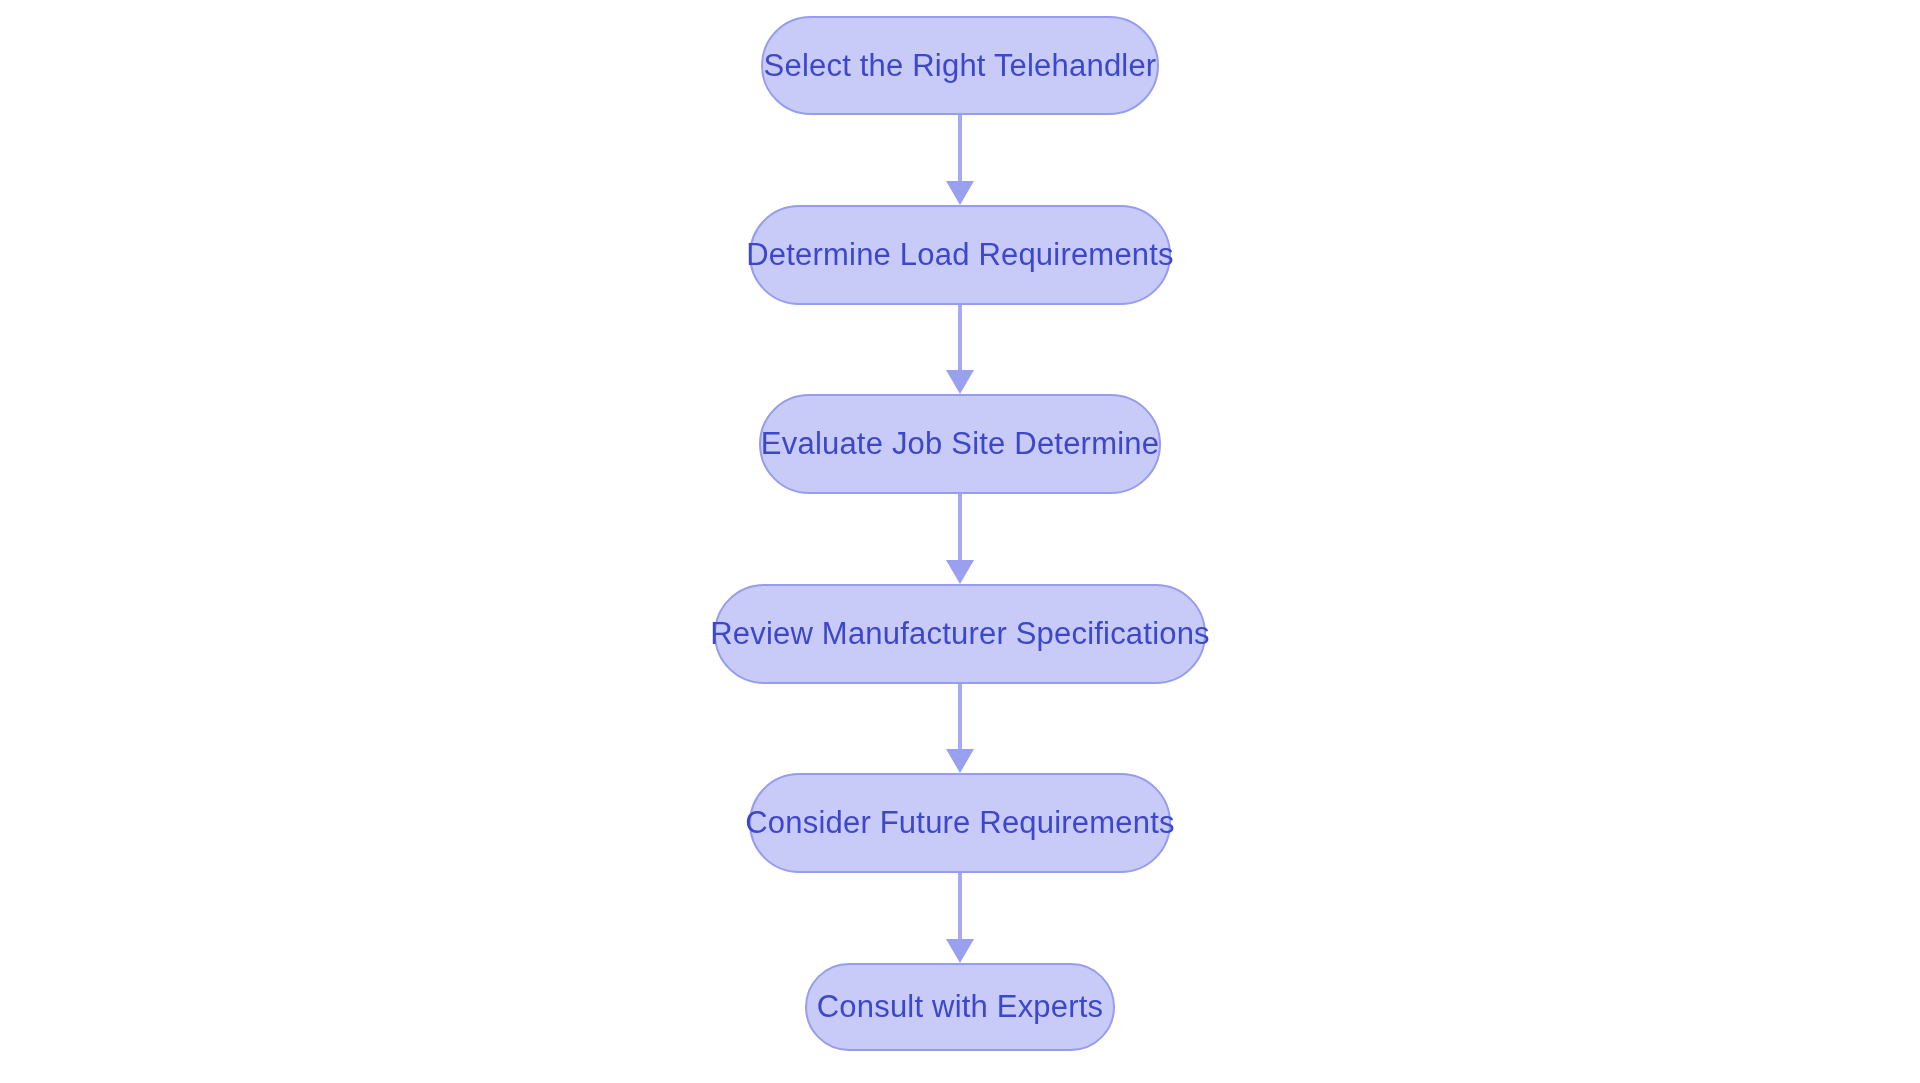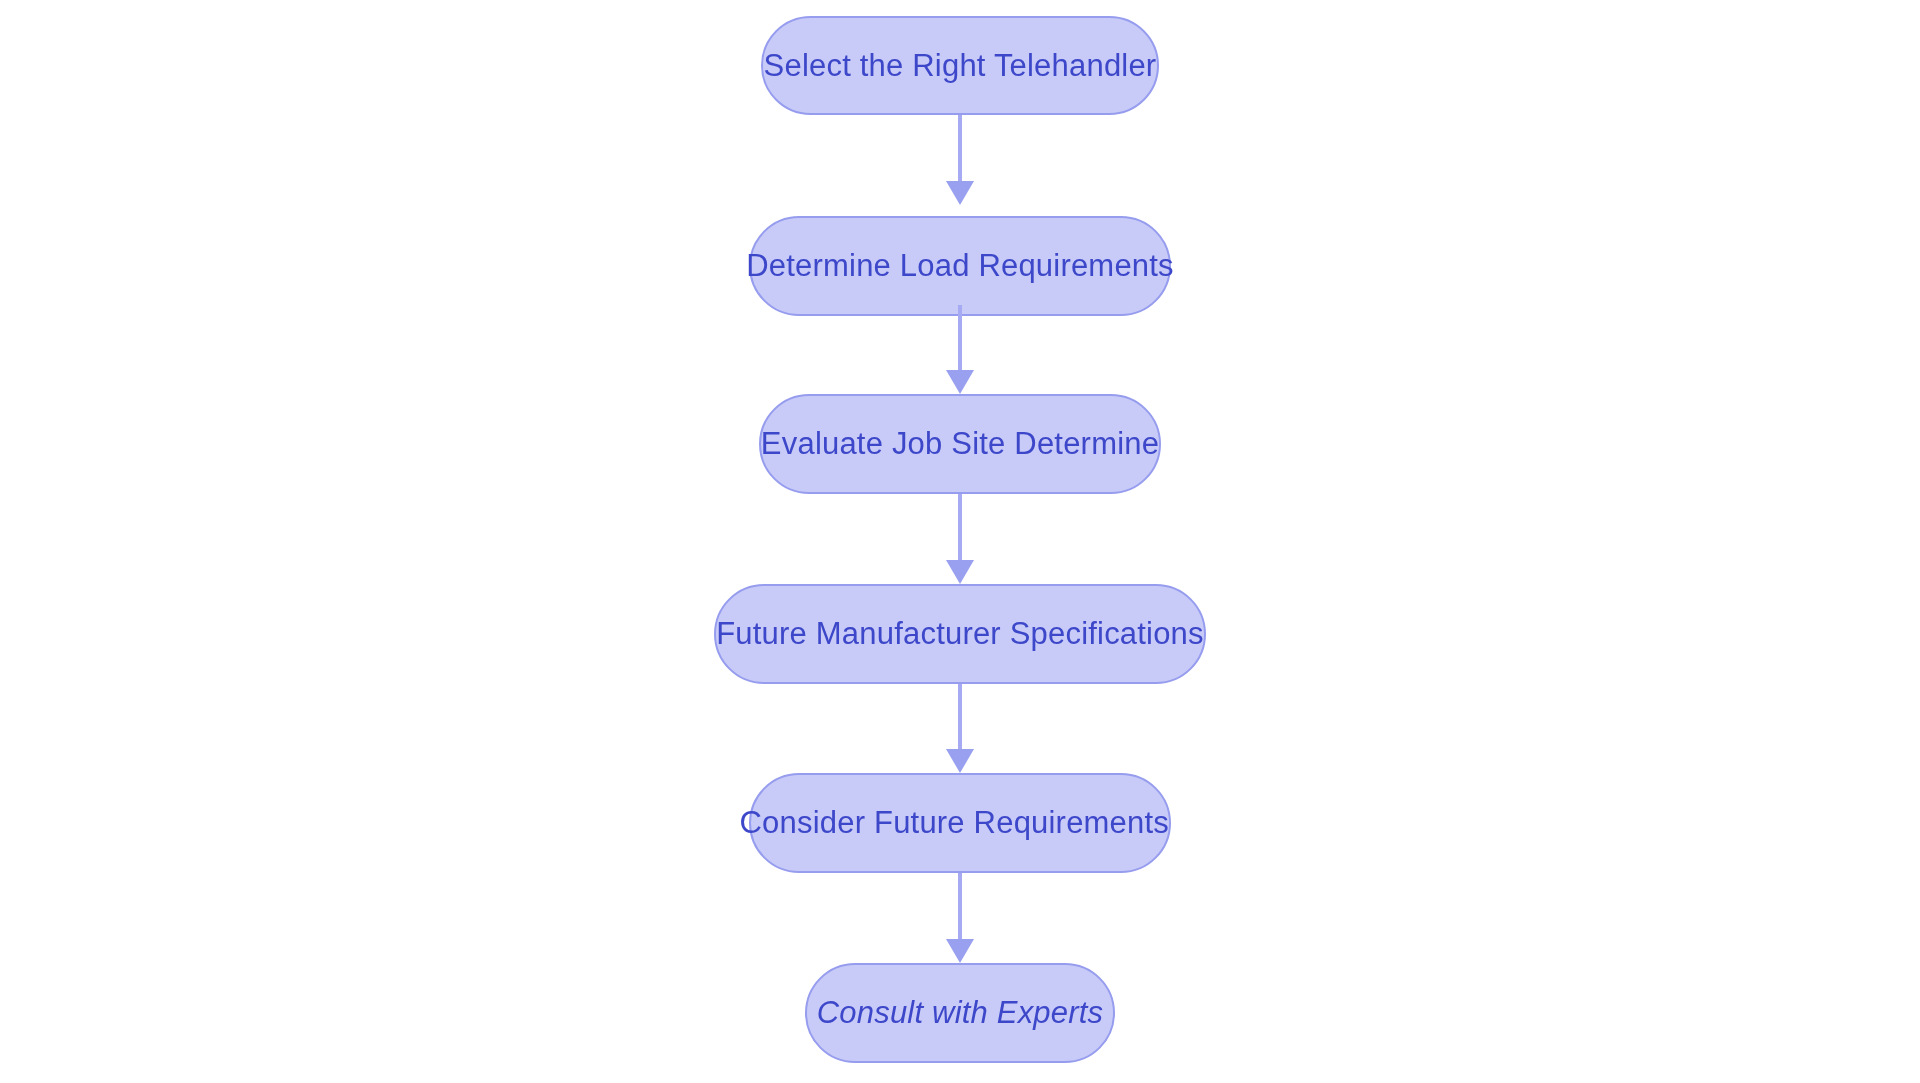--- a/index.html
+++ b/index.html
@@ -54,44 +54,44 @@
 <body>
 
 <div id="stage" style="background: rgb(255, 255, 255);">
     <div class="node" style="left: 761px; top: 16px; width: 398px; height: 99px; background: rgb(200, 203, 248); border: 2px solid rgb(151, 157, 238);">
       <span style="color: rgb(61, 71, 201);">Select the Right Telehandler</span>
     </div>
     <div class="arrow" style="left: 946px; top: 115px; width: 28px; height: 90px;">
       <div class="shaft" style="height: 70px; background: rgb(165, 170, 243);"></div>
       <div class="head" style="border-top: 24px solid rgb(154, 160, 240);"></div>
     </div>
-    <div class="node" style="left: 749px; top: 205px; width: 422px; height: 100px; background: rgb(200, 203, 248); border: 2px solid rgb(151, 157, 238); margin-top: 11px;">
+    <div class="node" style="left: 749px; top: 205px; width: 422px; height: 100px; background: rgb(200, 203, 248); border: 2px solid rgb(151, 157, 238);">
       <span style="color: rgb(61, 71, 201);">Determine Load Requirements</span>
     </div>
     <div class="arrow" style="left: 946px; top: 305px; width: 28px; height: 89px;">
       <div class="shaft" style="height: 69px; background: rgb(165, 170, 243);"></div>
       <div class="head" style="border-top: 24px solid rgb(154, 160, 240);"></div>
     </div>
     <div class="node" style="left: 759px; top: 394px; width: 402px; height: 100px; background: rgb(200, 203, 248); border: 2px solid rgb(151, 157, 238);">
       <span style="color: rgb(61, 71, 201);">Evaluate Job Site Determine</span>
     </div>
     <div class="arrow" style="left: 946px; top: 494px; width: 28px; height: 90px;">
       <div class="shaft" style="height: 70px; background: rgb(165, 170, 243);"></div>
       <div class="head" style="border-top: 24px solid rgb(154, 160, 240);"></div>
     </div>
     <div class="node" style="left: 714px; top: 584px; width: 492px; height: 100px; background: rgb(200, 203, 248); border: 2px solid rgb(151, 157, 238);">
-      <span style="color: rgb(61, 71, 201);">Future Manufacturer Specifications</span>
+      <span style="color: rgb(61, 71, 201);">Review Manufacturer Specifications</span>
     </div>
     <div class="arrow" style="left: 946px; top: 684px; width: 28px; height: 89px;">
       <div class="shaft" style="height: 69px; background: rgb(165, 170, 243);"></div>
       <div class="head" style="border-top: 24px solid rgb(154, 160, 240);"></div>
     </div>
-    <div class="node" style="left: 749px; top: 773px; width: 422px; height: 100px; background: rgb(200, 203, 248); border: 2px solid rgb(151, 157, 238); justify-content: flex-end;">
+    <div class="node" style="left: 749px; top: 773px; width: 422px; height: 100px; background: rgb(200, 203, 248); border: 2px solid rgb(151, 157, 238);">
       <span style="color: rgb(61, 71, 201);">Consider Future Requirements</span>
     </div>
     <div class="arrow" style="left: 946px; top: 873px; width: 28px; height: 90px;">
       <div class="shaft" style="height: 70px; background: rgb(165, 170, 243);"></div>
       <div class="head" style="border-top: 24px solid rgb(154, 160, 240);"></div>
     </div>
-    <div class="node" style="left: 805px; top: 963px; width: 310px; height: 100px; background: rgb(200, 203, 248); border: 2px solid rgb(151, 157, 238); font-style: italic;">
+    <div class="node" style="left: 805px; top: 963px; width: 310px; height: 88px; background: rgb(200, 203, 248); border: 2px solid rgb(151, 157, 238);">
       <span style="color: rgb(61, 71, 201);">Consult with Experts</span>
     </div>
   </div>
 
 </body></html>

